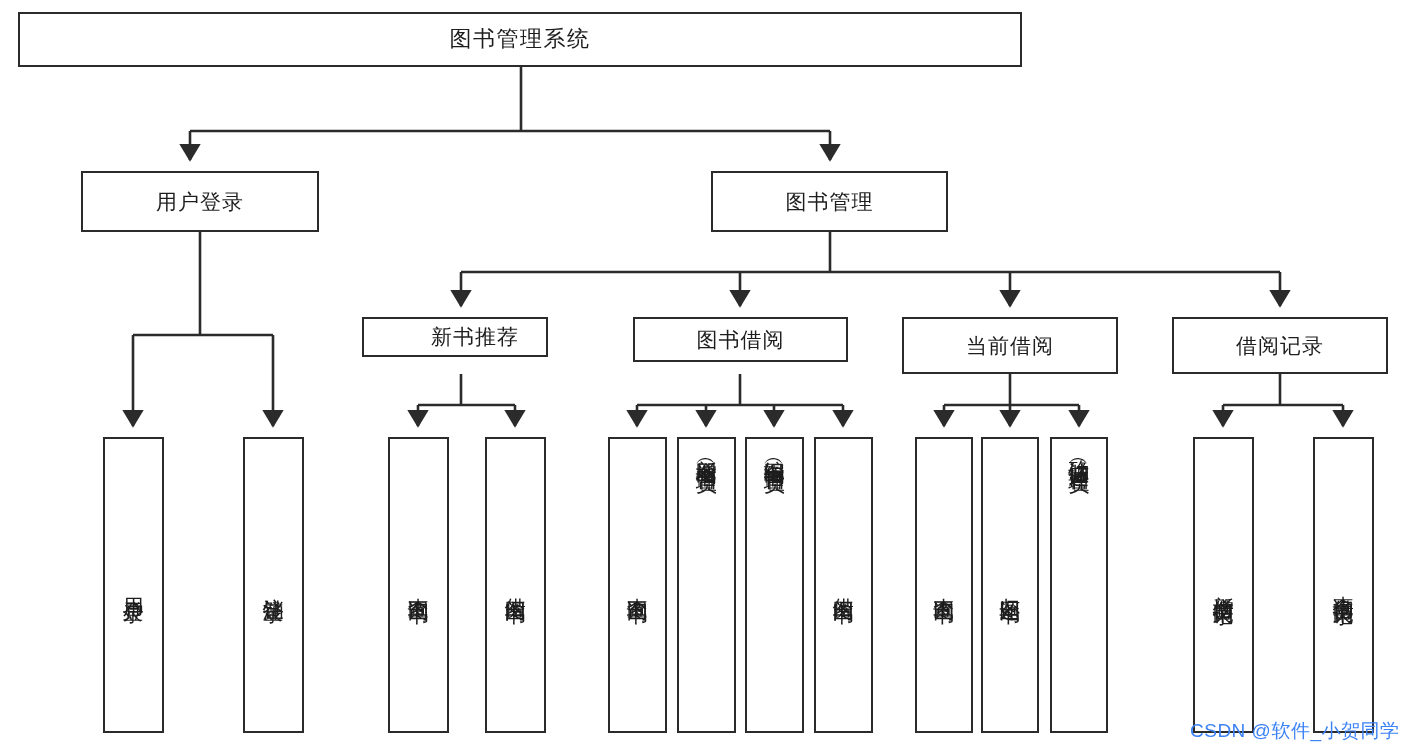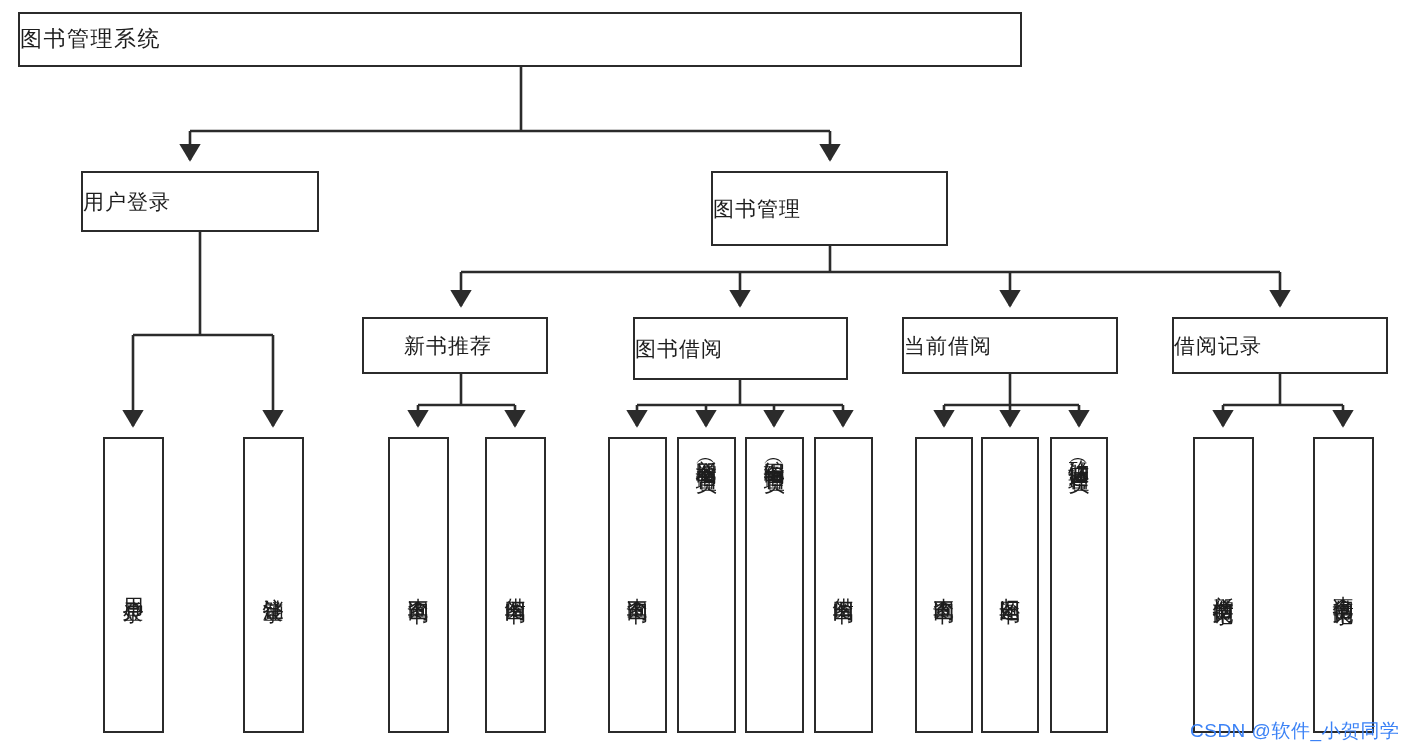--- a/index.html
+++ b/index.html
@@ -24,21 +24,21 @@
     width: 1405px;
     height: 747px;
   }
   .node {
     position: absolute;
     box-sizing: border-box;
     background: #ffffff;
     border: 2px solid #2b2b2b;
     display: flex;
     align-items: center;
-    justify-content: flex-start;
+    justify-content: center;
     color: #1d1d1d;
   }
   .node-h .label {
     font-size: 21px;
     line-height: 1.1;
     letter-spacing: 1px;
     white-space: nowrap;
   }
   .node-root .label {
     font-size: 22px;
@@ -127,28 +127,28 @@
     </g>
   </svg>
 
   <div class="node node-h node-root" style="left:18px; top:12px; width:1004px; height:55px;">
     <span class="label">图书管理系统</span>
   </div>
 
   <div class="node node-h" style="left:81px; top:171px; width:238px; height:61px;">
     <span class="label">用户登录</span>
   </div>
-  <div class="node node-h" style="left:711px; top:171px; width:237px; height:75px;">
+  <div class="node node-h" style="left:711px; top:171px; width:237px; height:61px;">
     <span class="label">图书管理</span>
   </div>
 
-  <div class="node node-h" style="left:362px; top:317px; width:186px; height:57px;padding-left:40px;">
+  <div class="node node-h" style="left:362px; top:317px; width:186px; height:40px;padding-left:40px;">
     <span class="label">新书推荐</span>
   </div>
-  <div class="node node-h" style="left:633px; top:317px; width:215px; height:63px;">
+  <div class="node node-h" style="left:633px; top:317px; width:215px; height:45px;">
     <span class="label">图书借阅</span>
   </div>
   <div class="node node-h" style="left:1172px; top:317px; width:216px; height:57px;">
     <span class="label">借阅记录</span>
   </div>
   <div class="node node-h" style="left:902px; top:317px; width:216px; height:57px;">
     <span class="label">当前借阅</span>
   </div>
 
   <div class="node node-v" style="left:103px; top:437px; width:61px; height:296px;">

